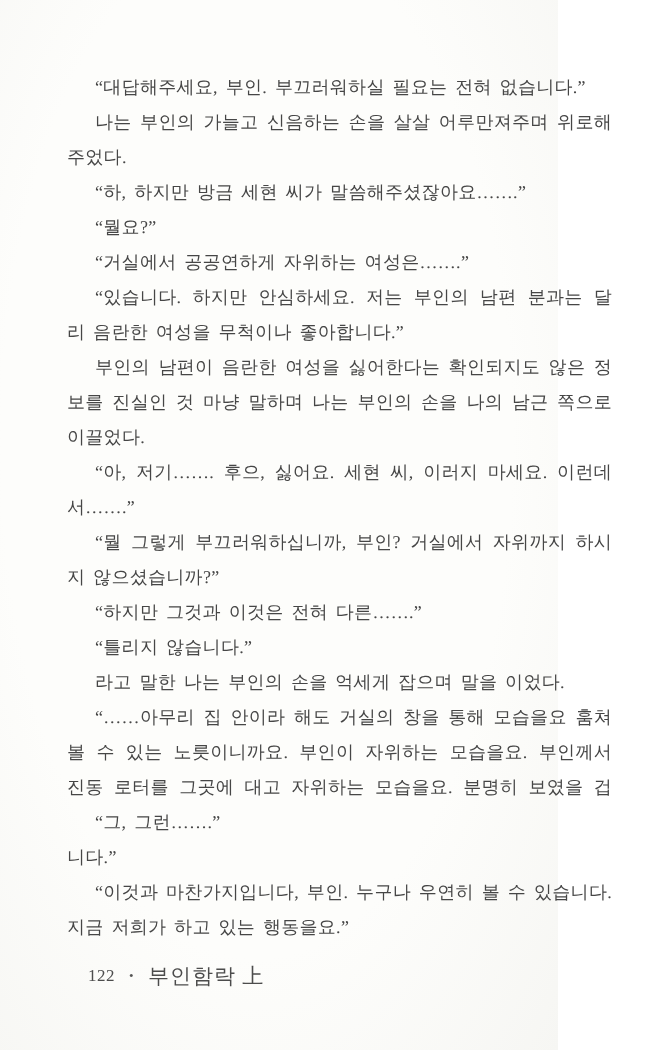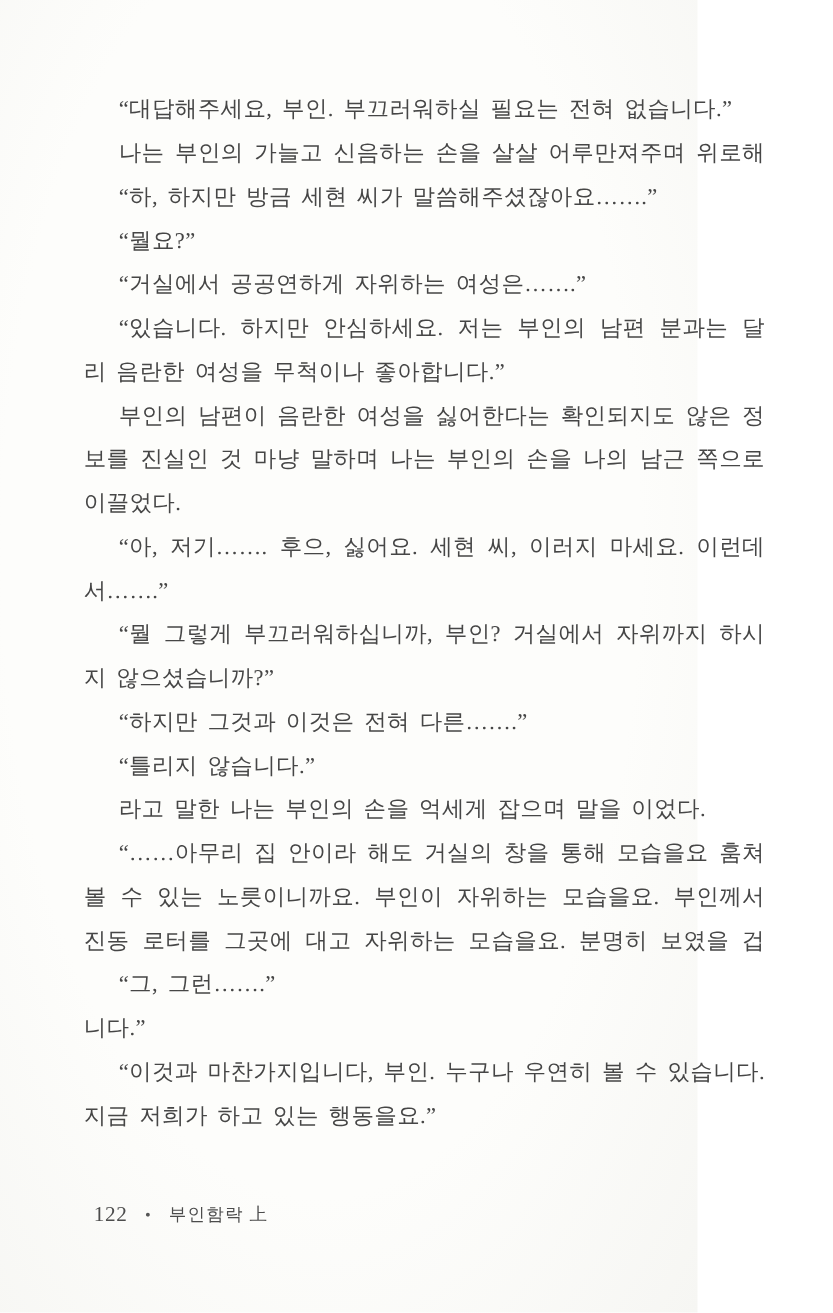--- a/index.html
+++ b/index.html
@@ -40,49 +40,50 @@
     padding-left: 28px;
   }
   .line.justify {
     white-space: normal;
     text-align: justify;
     text-align-last: justify;
   }
   .page-footer {
     position: absolute;
     top: 962px;
-    left: 75px;
+    left: 88px;
     display: flex;
     align-items: center;
     font-size: 16px;
     color: #4c4c4c;
     letter-spacing: 0.5px;
   }
   .page-footer .page-number {
     font-size: 17px;
   }
   .page-footer .separator {
     margin: 0 14px;
     font-size: 13px;
     color: #555555;
   }
   .page-footer .book-title {
-    font-size: 14px;
+    font-size: 21px;
     letter-spacing: 1px;
   }
 </style>
 </head>
 <body>
 
 <div class="page">
 
   <div class="page-body" id="page-body">
 
   <div class="line indent">“대답해주세요, 부인. 부끄러워하실 필요는 전혀 없습니다.”</div>
       <div class="line indent justify">나는 부인의 가늘고 신음하는 손을 살살 어루만져주며 위로해</div>
+      <div class="line">주었다.</div>
       <div class="line indent">“하, 하지만 방금 세현 씨가 말씀해주셨잖아요…….”</div>
       <div class="line indent">“뭘요?”</div>
       <div class="line indent">“거실에서 공공연하게 자위하는 여성은…….”</div>
       <div class="line indent justify">“있습니다. 하지만 안심하세요. 저는 부인의 남편 분과는 달</div>
       <div class="line">리 음란한 여성을 무척이나 좋아합니다.”</div>
       <div class="line indent justify">부인의 남편이 음란한 여성을 싫어한다는 확인되지도 않은 정</div>
       <div class="line justify">보를 진실인 것 마냥 말하며 나는 부인의 손을 나의 남근 쪽으로</div>
       <div class="line">이끌었다.</div>
       <div class="line indent justify">“아, 저기……. 후으, 싫어요. 세현 씨, 이러지 마세요. 이런데</div>
       <div class="line">서…….”</div>

